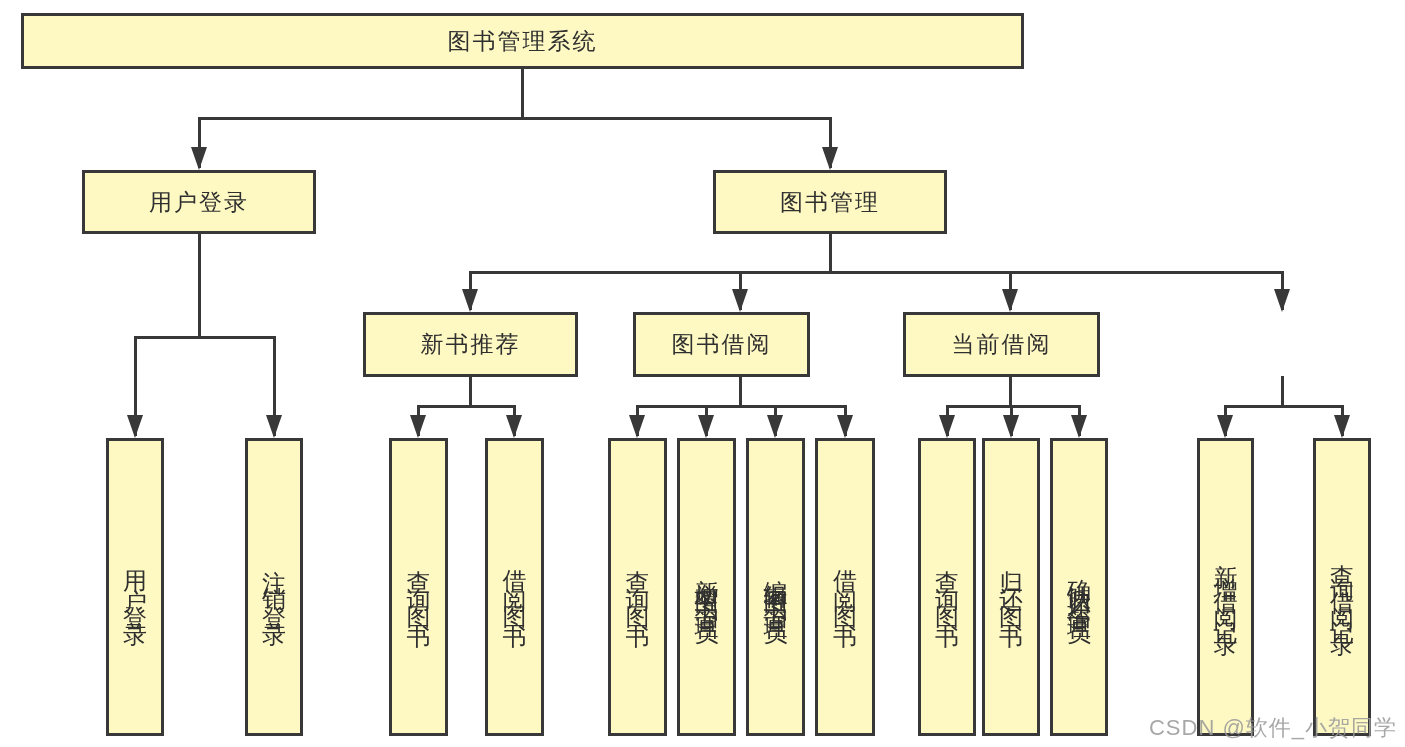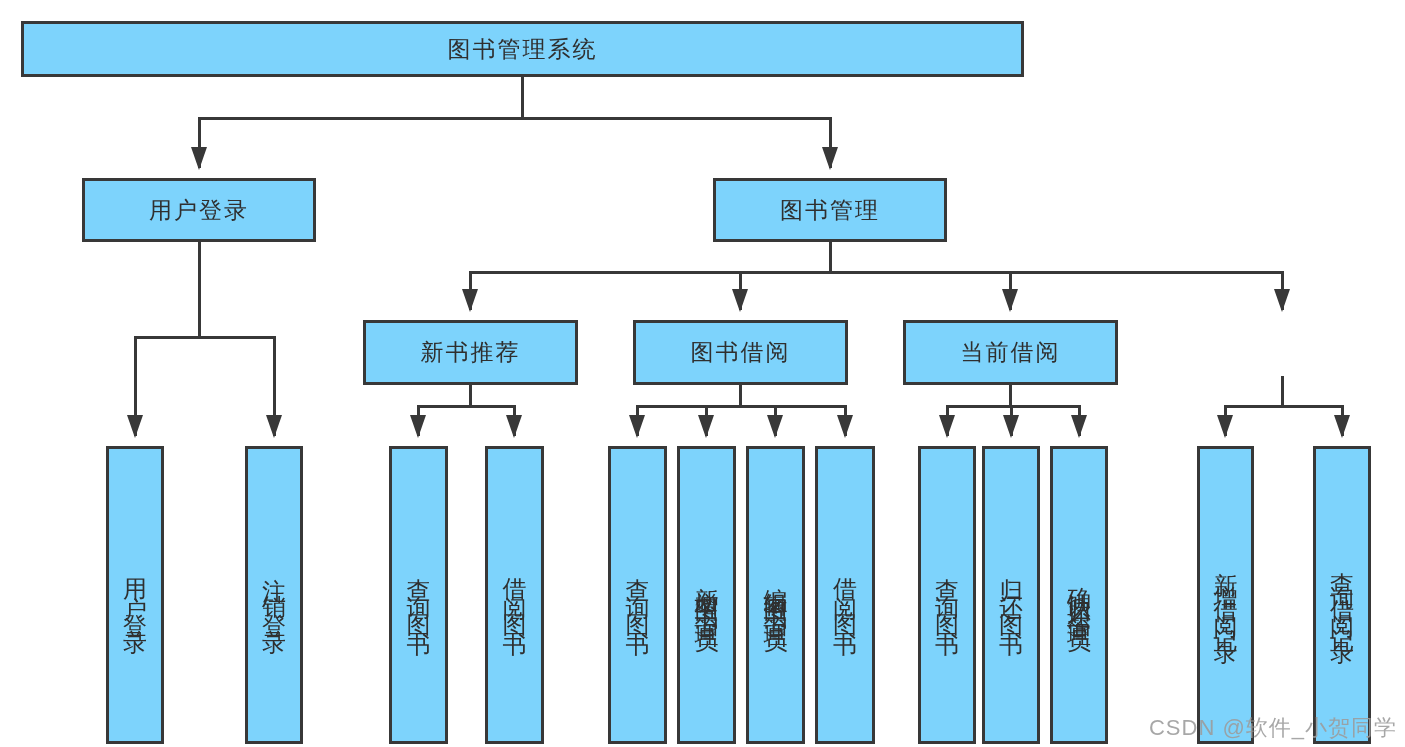--- a/index.html
+++ b/index.html
@@ -15,26 +15,25 @@
     background:#ffffff;
     overflow:hidden;
   }
   .connectors{
     position:absolute;left:0;top:0;width:1405px;height:747px;
     z-index:1;
   }
   .node{
     position:absolute;
     box-sizing:border-box;
-    background:#7dd3fc;
+    background:#fef9c3;
     border:3px solid var(--line);
     display:flex;align-items:center;justify-content:center;
     z-index:2;
     color:var(--text);
-    margin-top:8px;
   }
   .hnode span{
     font-size:23px;
     letter-spacing:2px;
     white-space:nowrap;
     color:var(--text);
   }
   .leaf span{
     writing-mode:vertical-rl;
     text-orientation:mixed;
@@ -44,22 +43,22 @@
     white-space:nowrap;
   }
   .leaf.short span{letter-spacing:18px;}
   .leaf.medium span{letter-spacing:14px;}
   .leaf.long span{letter-spacing:6px;}
   
   .n-root        {left:21px;  top:13px;  width:1003px;height:56px;}
   .n-user-login  {left:82px;  top:170px; width:234px; height:64px;}
   .n-book-mgmt   {left:713px; top:170px; width:234px; height:64px;}
   .n-new-rec     {left:363px; top:312px; width:215px; height:65px;}
-  .n-borrow      {left:633px; top:312px; width:215px; height:65px;}
-  .n-current     {left:903px; top:312px; width:215px; height:65px;justify-content:center;}
+  .n-borrow      {left:633px; top:312px; width:177px; height:65px;}
+  .n-current     {left:903px; top:312px; width:197px; height:65px;justify-content:center;}
   .n-records     {left:1172px;top:312px; width:220px; height:65px;}
   .lf1 {left:106px; top:438px;width:58px;height:298px;}
   .lf2 {left:245px; top:438px;width:58px;height:298px;}
   .lf3 {left:389px; top:438px;width:59px;height:298px;}
   .lf4 {left:485px; top:438px;width:59px;height:298px;}
   .lf5 {left:608px; top:438px;width:59px;height:298px;}
   .lf6 {left:677px; top:438px;width:59px;height:298px;}
   .lf7 {left:746px; top:438px;width:59px;height:298px;}
   .lf8 {left:815px; top:438px;width:60px;height:298px;}
   .lf9 {left:918px; top:438px;width:58px;height:298px;}

